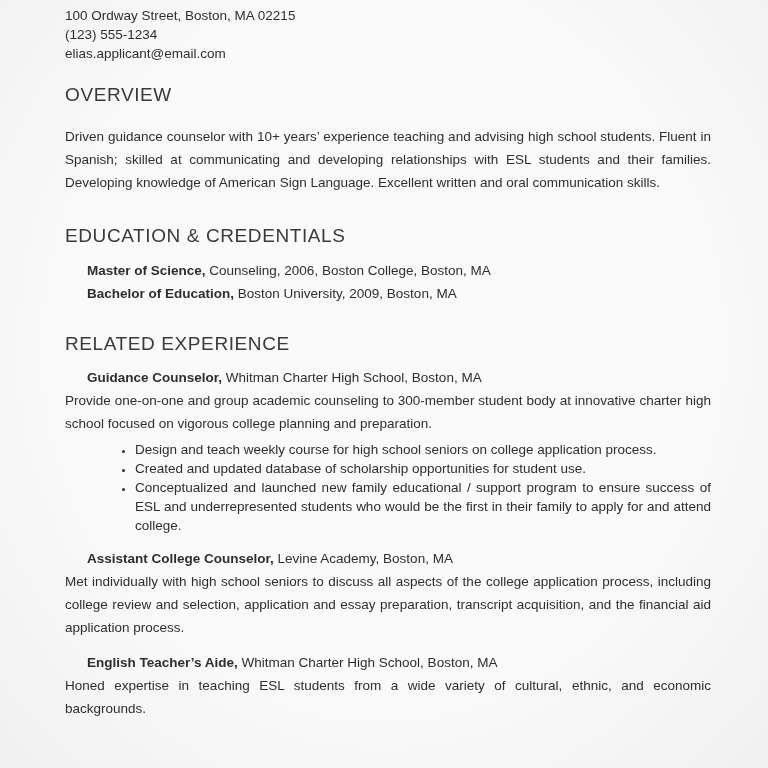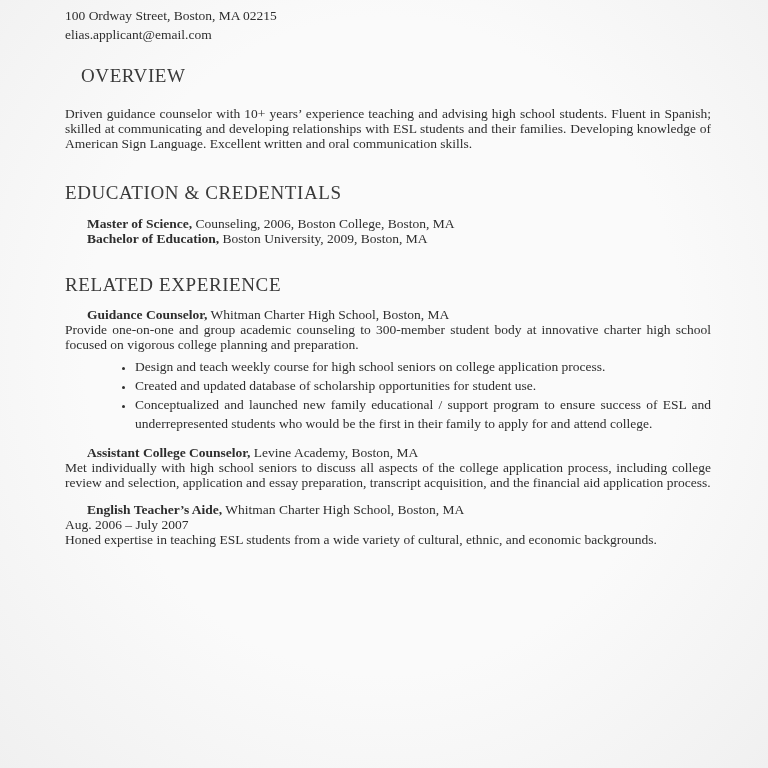--- a/index.html
+++ b/index.html
@@ -1,37 +1,37 @@
 <!DOCTYPE html>
 <html><head>
 <meta charset="utf-8">
 <style>
-  * { margin: 0; padding: 0; box-sizing: border-box; font-family: Liberation Serif, serif; }
+  * { margin: 0; padding: 0; box-sizing: border-box; }
   html, body { width: 768px; height: 768px; }
   body {
     background: radial-gradient(ellipse at 50% 45%, #fafafa 55%, #f0f0f0 100%);
     font-family: "Liberation Sans", sans-serif;
     font-size: 13.5px;
     line-height: 19px;
     color: #2e2e2e;
     padding: 6px 57px 0 65px;
     overflow: hidden;
   }
   .contact div { line-height: 19px; }
   h2 {
     font-size: 19px;
     font-weight: 400;
     letter-spacing: 0.6px;
     color: #3a3a3a;
     line-height: 23px;
   }
-  .sec-overview h2   { margin: 20px 16px 19px; }
+  .sec-overview h2   { margin: 20px 0 19px; }
   .sec-education h2  { margin: 30px 0 12px; }
   .sec-experience h2 { margin: 27px 0 11px; }
-  p, .line { line-height: 15px; }
+  p, .line { line-height: 23px; }
   .jd { text-align: justify; }
   strong { font-weight: 700; padding-left: 22px; }
   .job { margin-top: 12px; }
   .job:first-of-type { margin-top: 3px; }
   .bullets {
     margin: 5px 0 0 0;
     padding-left: 70px;
     list-style: disc;
   }
   .bullets li {
@@ -40,20 +40,21 @@
   }
   .bullets li::marker { font-size: 11px; }
 </style>
 </head>
 <body>
 
 <div>
 
   <header class="contact">
     <div>100 Ordway Street, Boston, MA 02215</div>
+    <div>(123) 555-1234</div>
     <div>elias.applicant@email.com</div>
   </header>
 
   <section class="sec-overview">
     <h2>OVERVIEW</h2>
     <p class="jd">Driven guidance counselor with 10+ years’ experience teaching and advising high school students. Fluent in Spanish; skilled at communicating and developing relationships with ESL students and their families. Developing knowledge of American Sign Language. Excellent written and oral communication skills.</p>
   </section>
 
   <section class="sec-education">
     <h2>EDUCATION &amp; CREDENTIALS</h2>
@@ -74,18 +75,17 @@
       </ul>
     </article>
 
     <article class="job">
       <div class="line"><strong>Assistant College Counselor,</strong><span> Levine Academy, Boston, MA</span></div>
       <p class="jd">Met individually with high school seniors to discuss all aspects of the college application process, including college review and selection, application and essay preparation, transcript acquisition, and the financial aid application process.</p>
     </article>
 
     <article class="job">
       <div class="line"><strong>English Teacher’s Aide,</strong><span> Whitman Charter High School, Boston, MA</span></div>
-      <div class="line">Aug. 2006 – July 2007</div>
       <p class="jd">Honed expertise in teaching ESL students from a wide variety of cultural, ethnic, and economic backgrounds.</p>
     </article>
 
   </section>
 </div>
 
 </body></html>

